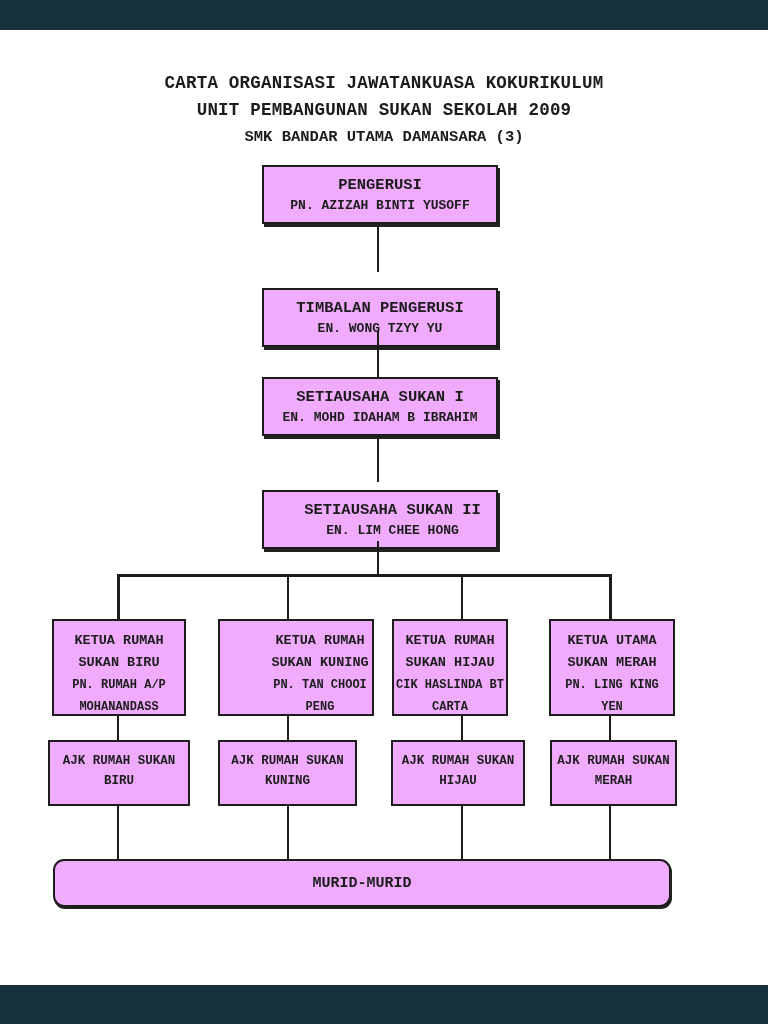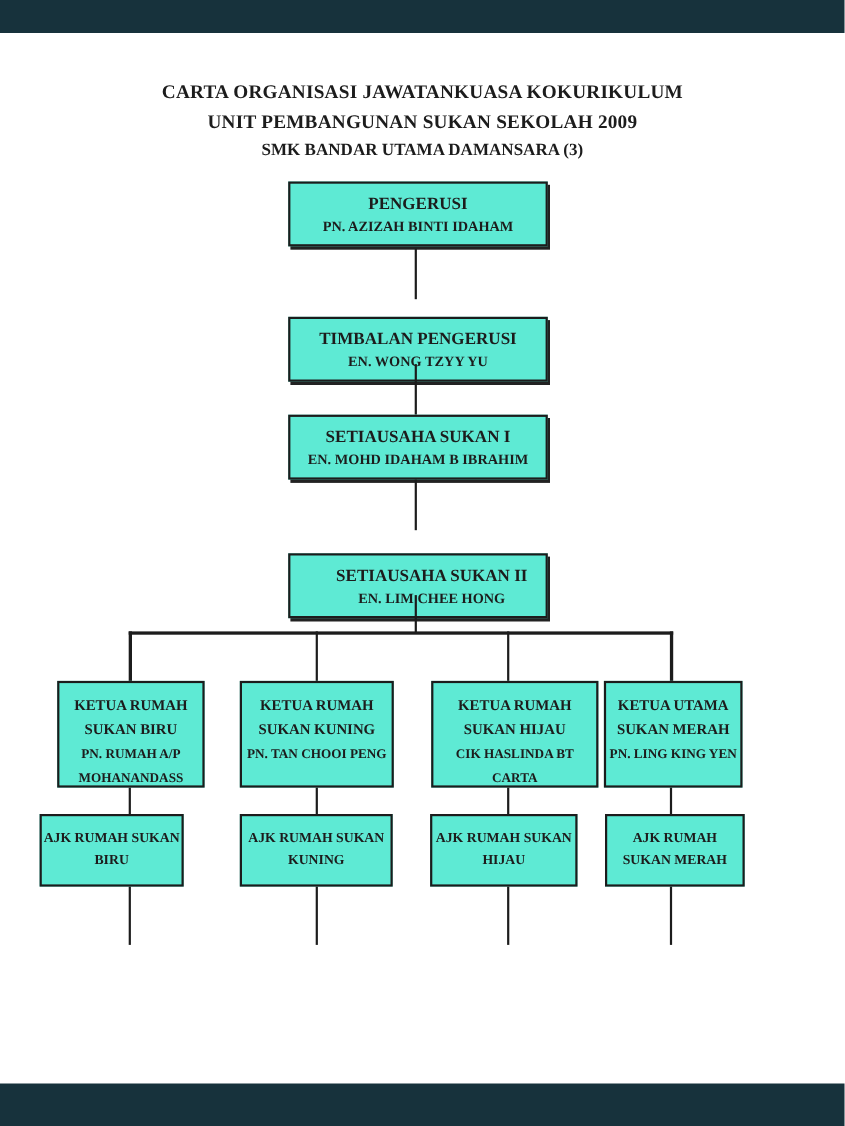--- a/index.html
+++ b/index.html
@@ -1,24 +1,24 @@
 <!DOCTYPE html>
 <html><head>
 <meta charset="utf-8">
 <style>
   html,body{margin:0;padding:0;background:#ffffff;}
   .stage{position:relative;width:768px;height:1024px;background:#ffffff;overflow:hidden;
-         font-family:Liberation Serif, serif;color:#1c1c1c;}
+         font-family:Liberation Mono, monospace;color:#1c1c1c;}
   .band{position:absolute;left:0;width:768px;background:#17323c;}
   .band.top{top:0;height:30px;}
   .band.bottom{top:985px;height:39px;}
   .title{position:absolute;left:0;top:70px;width:768px;text-align:center;font-weight:bold;}
   .title .t1{font-size:17.5px;line-height:27px;letter-spacing:0.2px;}
   .title .t2{font-size:15.5px;line-height:26px;}
-  .obox{position:absolute;box-sizing:border-box;background:#5eead4;border:2px solid #1c1c1c;
+  .obox{position:absolute;box-sizing:border-box;background:#f0abfc;border:2px solid #1c1c1c;
         text-align:center;font-weight:bold;}
   .mainbox{left:262px;width:236px;height:59px;border-width:2.5px;
            box-shadow:2px 3px 0 0 #222222;padding-top:8px;}
   .mainbox .role{font-size:15.5px;line-height:21px;}
   .mainbox .name{font-size:13px;line-height:19px;}
   .housebox{top:619px;height:97px;padding-top:9px;}
   .housebox .role{font-size:13.5px;line-height:22px;}
   .housebox .name{font-size:12px;line-height:22px;}
   .ajkbox{top:740px;height:66px;padding-top:9px;font-size:12.5px;line-height:20px;}
   .muridbox{left:53px;top:859px;width:618px;height:48px;border-radius:11px;
@@ -36,82 +36,85 @@
   <div class="band bottom"></div>
 
   <header class="title">
     <div class="t1">CARTA ORGANISASI JAWATANKUASA KOKURIKULUM</div>
     <div class="t1">UNIT PEMBANGUNAN SUKAN SEKOLAH 2009</div>
     <div class="t2">SMK BANDAR UTAMA DAMANSARA (3)</div>
   </header>
 
   <div class="obox mainbox" style="top:165px;">
     <div class="role">PENGERUSI</div>
-    <div class="name">PN. AZIZAH BINTI IDAHAM</div>
+    <div class="name">PN. AZIZAH BINTI YUSOFF</div>
   </div>
   <div class="vline" style="left:377px;top:226px;height:46px;"></div>
 
   <div class="obox mainbox" style="top:272px;margin-top:16px;">
     <div class="role">TIMBALAN PENGERUSI</div>
     <div class="name">EN. WONG TZYY YU</div>
   </div>
   <div class="vline" style="left:377px;top:331px;height:46px;"></div>
 
   <div class="obox mainbox" style="top:377px;">
     <div class="role">SETIAUSAHA SUKAN I</div>
     <div class="name">EN. MOHD IDAHAM B IBRAHIM</div>
   </div>
   <div class="vline" style="left:377px;top:436px;height:46px;"></div>
 
-  <div class="obox mainbox" style="top:503px;padding-left:25px;">
+  <div class="obox mainbox" style="top:490px;padding-left:25px;">
     <div class="role">SETIAUSAHA SUKAN II</div>
     <div class="name">EN. LIM CHEE HONG</div>
   </div>
 
   <div class="vline" style="left:377px;top:541px;height:34px;"></div>
   <div class="hline" style="left:117px;top:574px;width:495px;"></div>
   <div class="vline" style="left:117px;top:574px;height:45px;width:3px;"></div>
   <div class="vline" style="left:287px;top:574px;height:45px;"></div>
   <div class="vline" style="left:461px;top:574px;height:45px;"></div>
   <div class="vline" style="left:609px;top:574px;height:45px;width:3px;"></div>
 
   <div class="obox housebox" style="left:52px;width:134px;">
     <div class="role">KETUA RUMAH SUKAN BIRU</div>
     <div class="name">PN. RUMAH A/P MOHANANDASS</div>
   </div>
-  <div class="obox housebox" style="left:218px;width:140px;">
+  <div class="obox housebox" style="left:218px;width:156px;padding-left:48px;">
     <div class="role">KETUA RUMAH SUKAN KUNING</div>
     <div class="name">PN. TAN CHOOI PENG</div>
   </div>
-  <div class="obox housebox" style="left:392px;width:152px;">
+  <div class="obox housebox" style="left:392px;width:116px;">
     <div class="role">KETUA RUMAH SUKAN HIJAU</div>
     <div class="name">CIK HASLINDA BT CARTA</div>
   </div>
   <div class="obox housebox" style="left:549px;width:126px;">
     <div class="role">KETUA UTAMA SUKAN MERAH</div>
     <div class="name">PN. LING KING YEN</div>
   </div>
 
   <div class="vline" style="left:117px;top:716px;height:24px;"></div>
   <div class="vline" style="left:287px;top:716px;height:24px;"></div>
   <div class="vline" style="left:461px;top:716px;height:24px;"></div>
   <div class="vline" style="left:609px;top:716px;height:24px;"></div>
 
-  <div class="obox ajkbox" style="left:36px;width:131px;">
+  <div class="obox ajkbox" style="left:48px;width:142px;">
     <span>AJK RUMAH SUKAN BIRU</span>
   </div>
   <div class="obox ajkbox" style="left:218px;width:139px;">
     <span>AJK RUMAH SUKAN KUNING</span>
   </div>
   <div class="obox ajkbox" style="left:550px;width:127px;">
     <span>AJK RUMAH SUKAN MERAH</span>
   </div>
   <div class="obox ajkbox" style="left:391px;width:134px;">
     <span>AJK RUMAH SUKAN HIJAU</span>
   </div>
 
   <div class="vline" style="left:117px;top:806px;height:53px;"></div>
   <div class="vline" style="left:287px;top:806px;height:53px;"></div>
   <div class="vline" style="left:461px;top:806px;height:53px;"></div>
   <div class="vline" style="left:609px;top:806px;height:53px;"></div>
 
+  <div class="obox muridbox">
+    <span>MURID-MURID</span>
+  </div>
 
 </div>
 
 </body></html>

